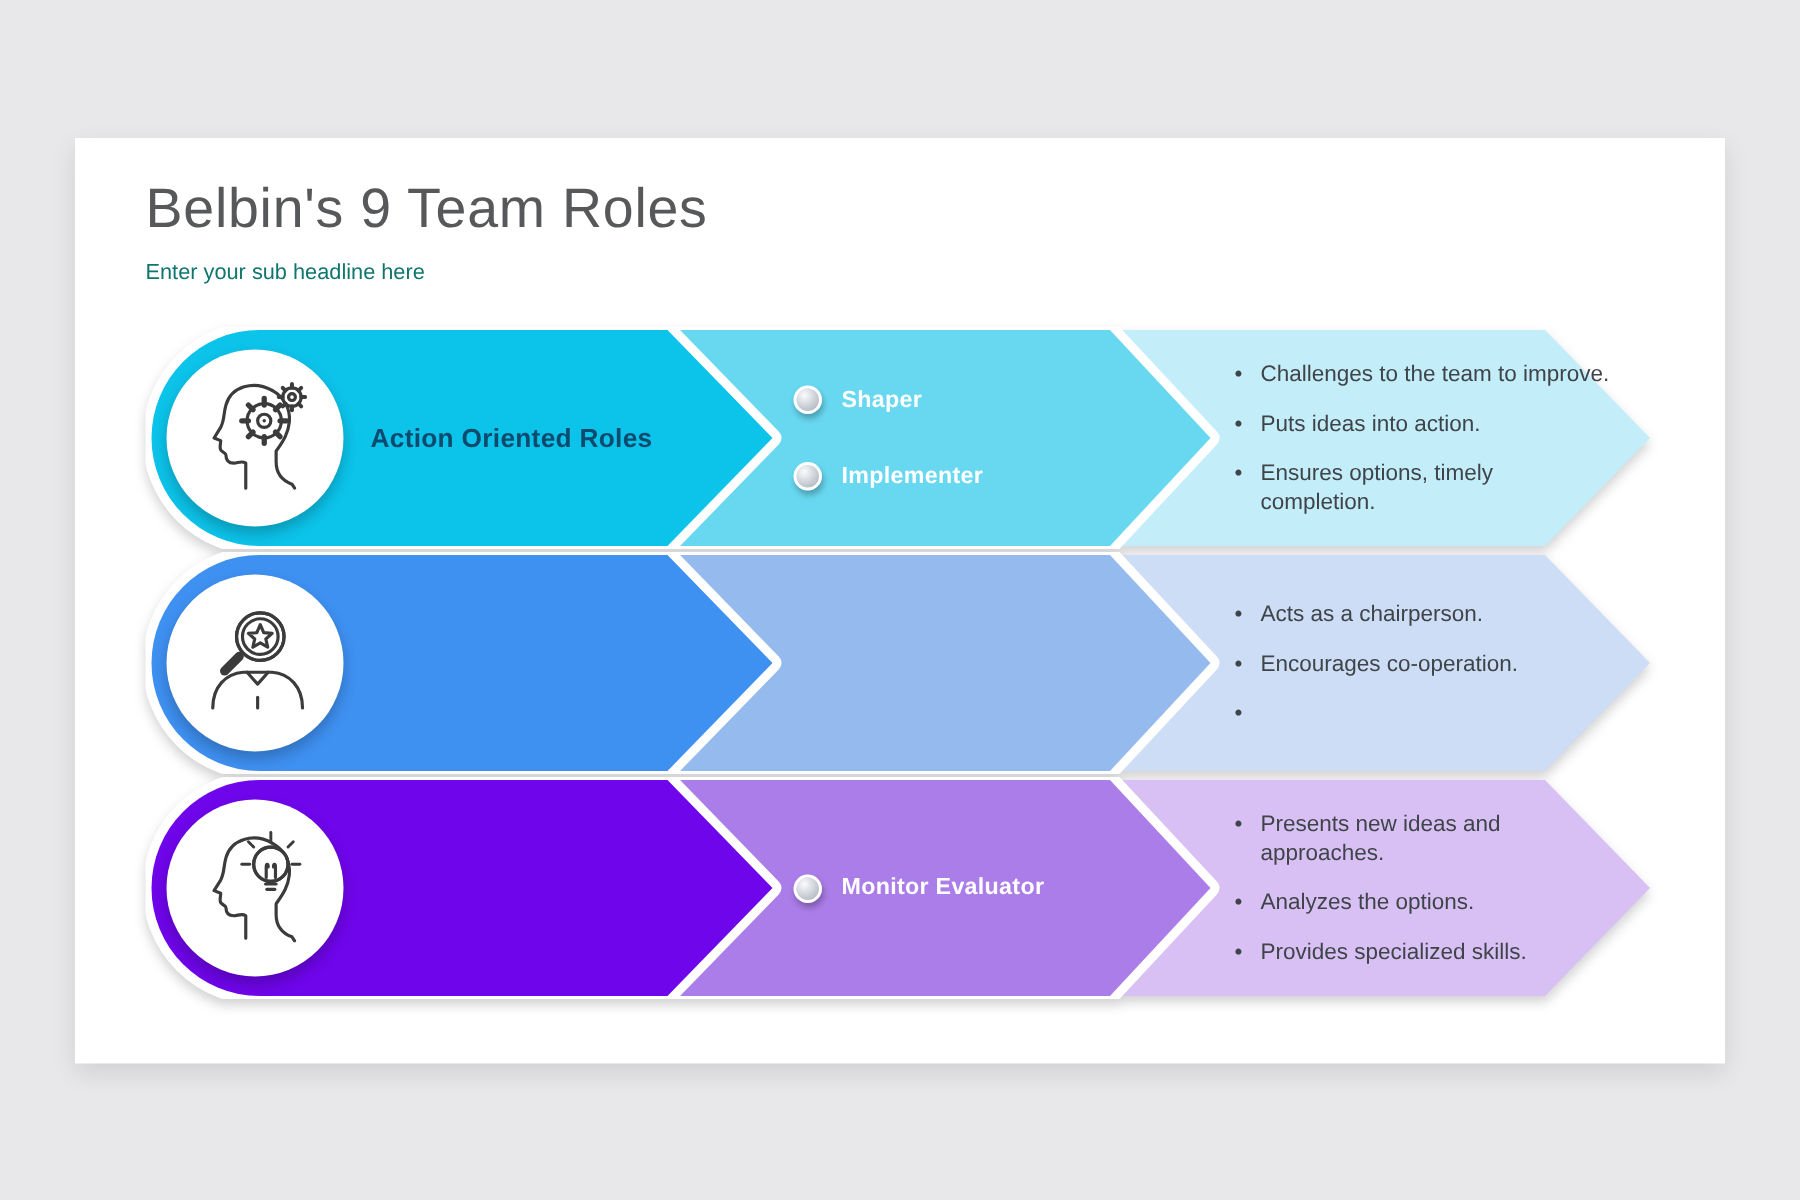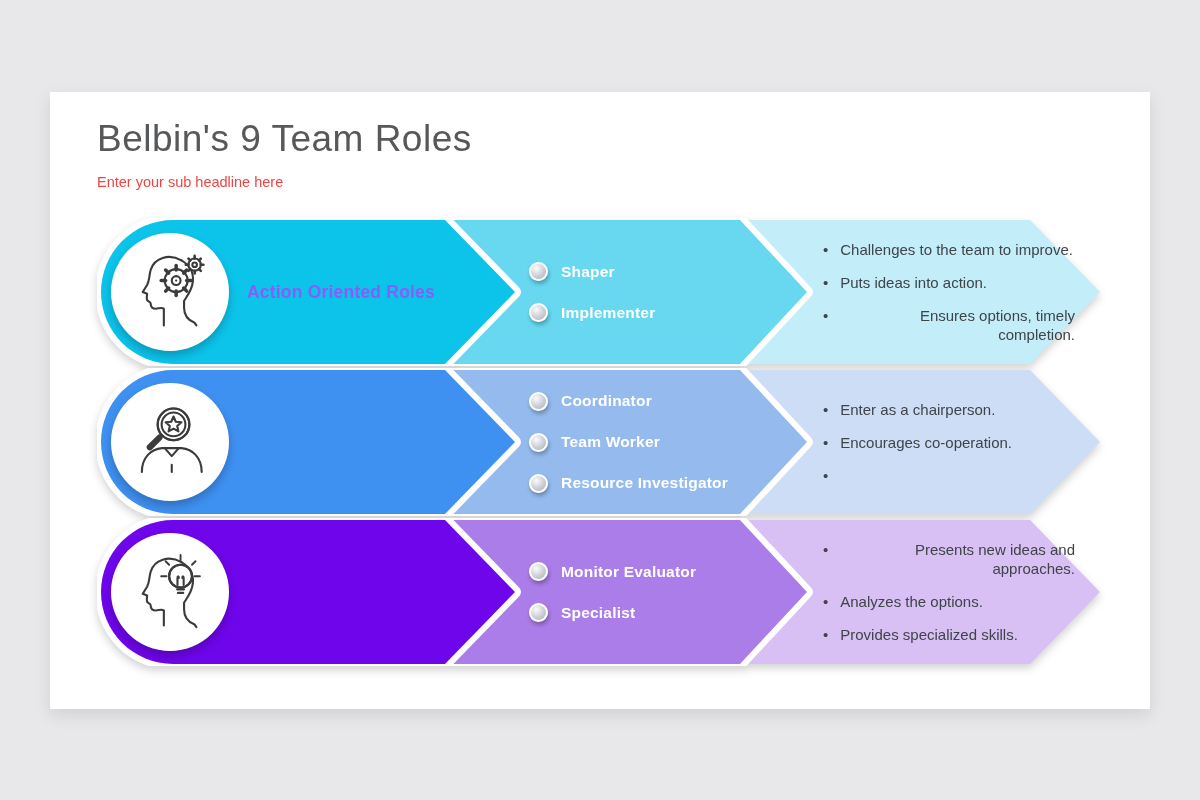--- a/index.html
+++ b/index.html
@@ -7,48 +7,47 @@
     width:1200px;height:800px;
     background:#e8e7e9;
     font-family:"Liberation Sans", sans-serif;
     position:relative;
     overflow:hidden;
   }
   .card{
     position:absolute;left:50px;top:92px;width:1100px;height:617px;
     background:#ffffff;
     box-shadow:0 6px 16px rgba(0,0,0,0.10);
-    text-align:right;
   }
   .title{
     position:absolute;left:47px;top:26px;
     font-size:37px;color:#57585a;letter-spacing:0.5px;
   }
   .subtitle{
     position:absolute;left:47px;top:82px;
-    font-size:14.5px;color:#ef4444;
+    font-size:14.5px;color:#0f766e;
   }
   .row{
     position:absolute;left:47px;width:1010px;height:148px;
   }
   .row svg.band{position:absolute;left:0;top:0;filter:drop-shadow(0 4px 4px rgba(0,0,0,0.18));}
   .badge{
     position:absolute;left:14px;top:15px;width:118px;height:118px;
     background:#ffffff;border-radius:50%;
     box-shadow:0 5px 9px rgba(0,0,0,0.22);
     display:flex;align-items:center;justify-content:center;
   }
   .seg1-label{
     position:absolute;left:150px;top:0;height:148px;width:210px;
     display:flex;align-items:center;
-    color:#8b5cf6;font-size:17.5px;font-weight:bold;letter-spacing:0.2px;
+    color:#0c4a6e;font-size:17.5px;font-weight:bold;letter-spacing:0.2px;
   }
   .roles{
     position:absolute;left:432px;top:0;height:148px;width:230px;
-    display:flex;flex-direction:column;justify-content:center;gap:22px;
+    display:flex;flex-direction:column;justify-content:center;gap:32px;
   }
   .role-item{display:flex;align-items:center;gap:13px;}
   .sphere{
     width:15px;height:15px;border-radius:50%;flex:0 0 auto;
     background:radial-gradient(circle at 35% 30%, #fafbfc, #c6cad1 60%, #a9aeb7);
     border:2px solid #ffffff;
     box-shadow:1px 3px 4px rgba(0,0,0,0.28);
   }
   .role-label{color:#ffffff;font-size:15.5px;font-weight:bold;letter-spacing:0.2px;}
   .traits{
@@ -143,38 +142,24 @@
         <path d="M18,84 C18,68 28,58 41,57 L63,57 C76,58 86,68 86,84"></path>
         <path d="M44,57 L52,66 L60,57"></path>
         <line x1="52" y1="76" x2="52" y2="84"></line>
         <line x1="38" y1="45" x2="27" y2="56" stroke-width="7"></line>
         <circle class="mask" cx="54" cy="30" r="18"></circle>
         <circle cx="54" cy="30" r="18"></circle>
         <circle cx="54" cy="30" r="13.5"></circle>
         <path d="M54,21 L56.6,27 L63,27.6 L58.2,31.8 L59.6,38 L54,34.8 L48.4,38 L49.8,31.8 L45,27.6 L51.4,27 Z"></path>
       </svg>
     </div>
-    <div class="roles">
-      <div class="role-item">
-          <span class="sphere"></span>
-          <span class="role-label">Coordinator</span>
-        </div>
-      <div class="role-item">
-          <span class="sphere"></span>
-          <span class="role-label">Team Worker</span>
-        </div>
-      <div class="role-item">
-          <span class="sphere"></span>
-          <span class="role-label">Resource  Investigator</span>
-        </div>
-    </div>
     <div class="traits">
       <div class="trait">
           <span class="dot">•</span>
-          <span>Enter as a chairperson.</span>
+          <span>Acts as a chairperson.</span>
         </div>
       <div class="trait">
           <span class="dot">•</span>
           <span>Encourages co-operation.</span>
         </div>
       <div class="trait">
           <span class="dot">•</span>
         </div>
     </div>
   </div>
@@ -201,24 +186,20 @@
           <line x1="46" y1="32" x2="40" y2="32"></line>
           <line x1="78" y1="32" x2="84" y2="32"></line>
         </g>
       </svg>
     </div>
     <div class="roles">
       <div class="role-item">
           <span class="sphere"></span>
           <span class="role-label">Monitor  Evaluator</span>
         </div>
-      <div class="role-item">
-          <span class="sphere"></span>
-          <span class="role-label">Specialist</span>
-        </div>
     </div>
     <div class="traits">
       <div class="trait">
           <span class="dot">•</span>
           <span>Presents new ideas and approaches.</span>
         </div>
       <div class="trait">
           <span class="dot">•</span>
           <span>Analyzes the options.</span>
         </div>

